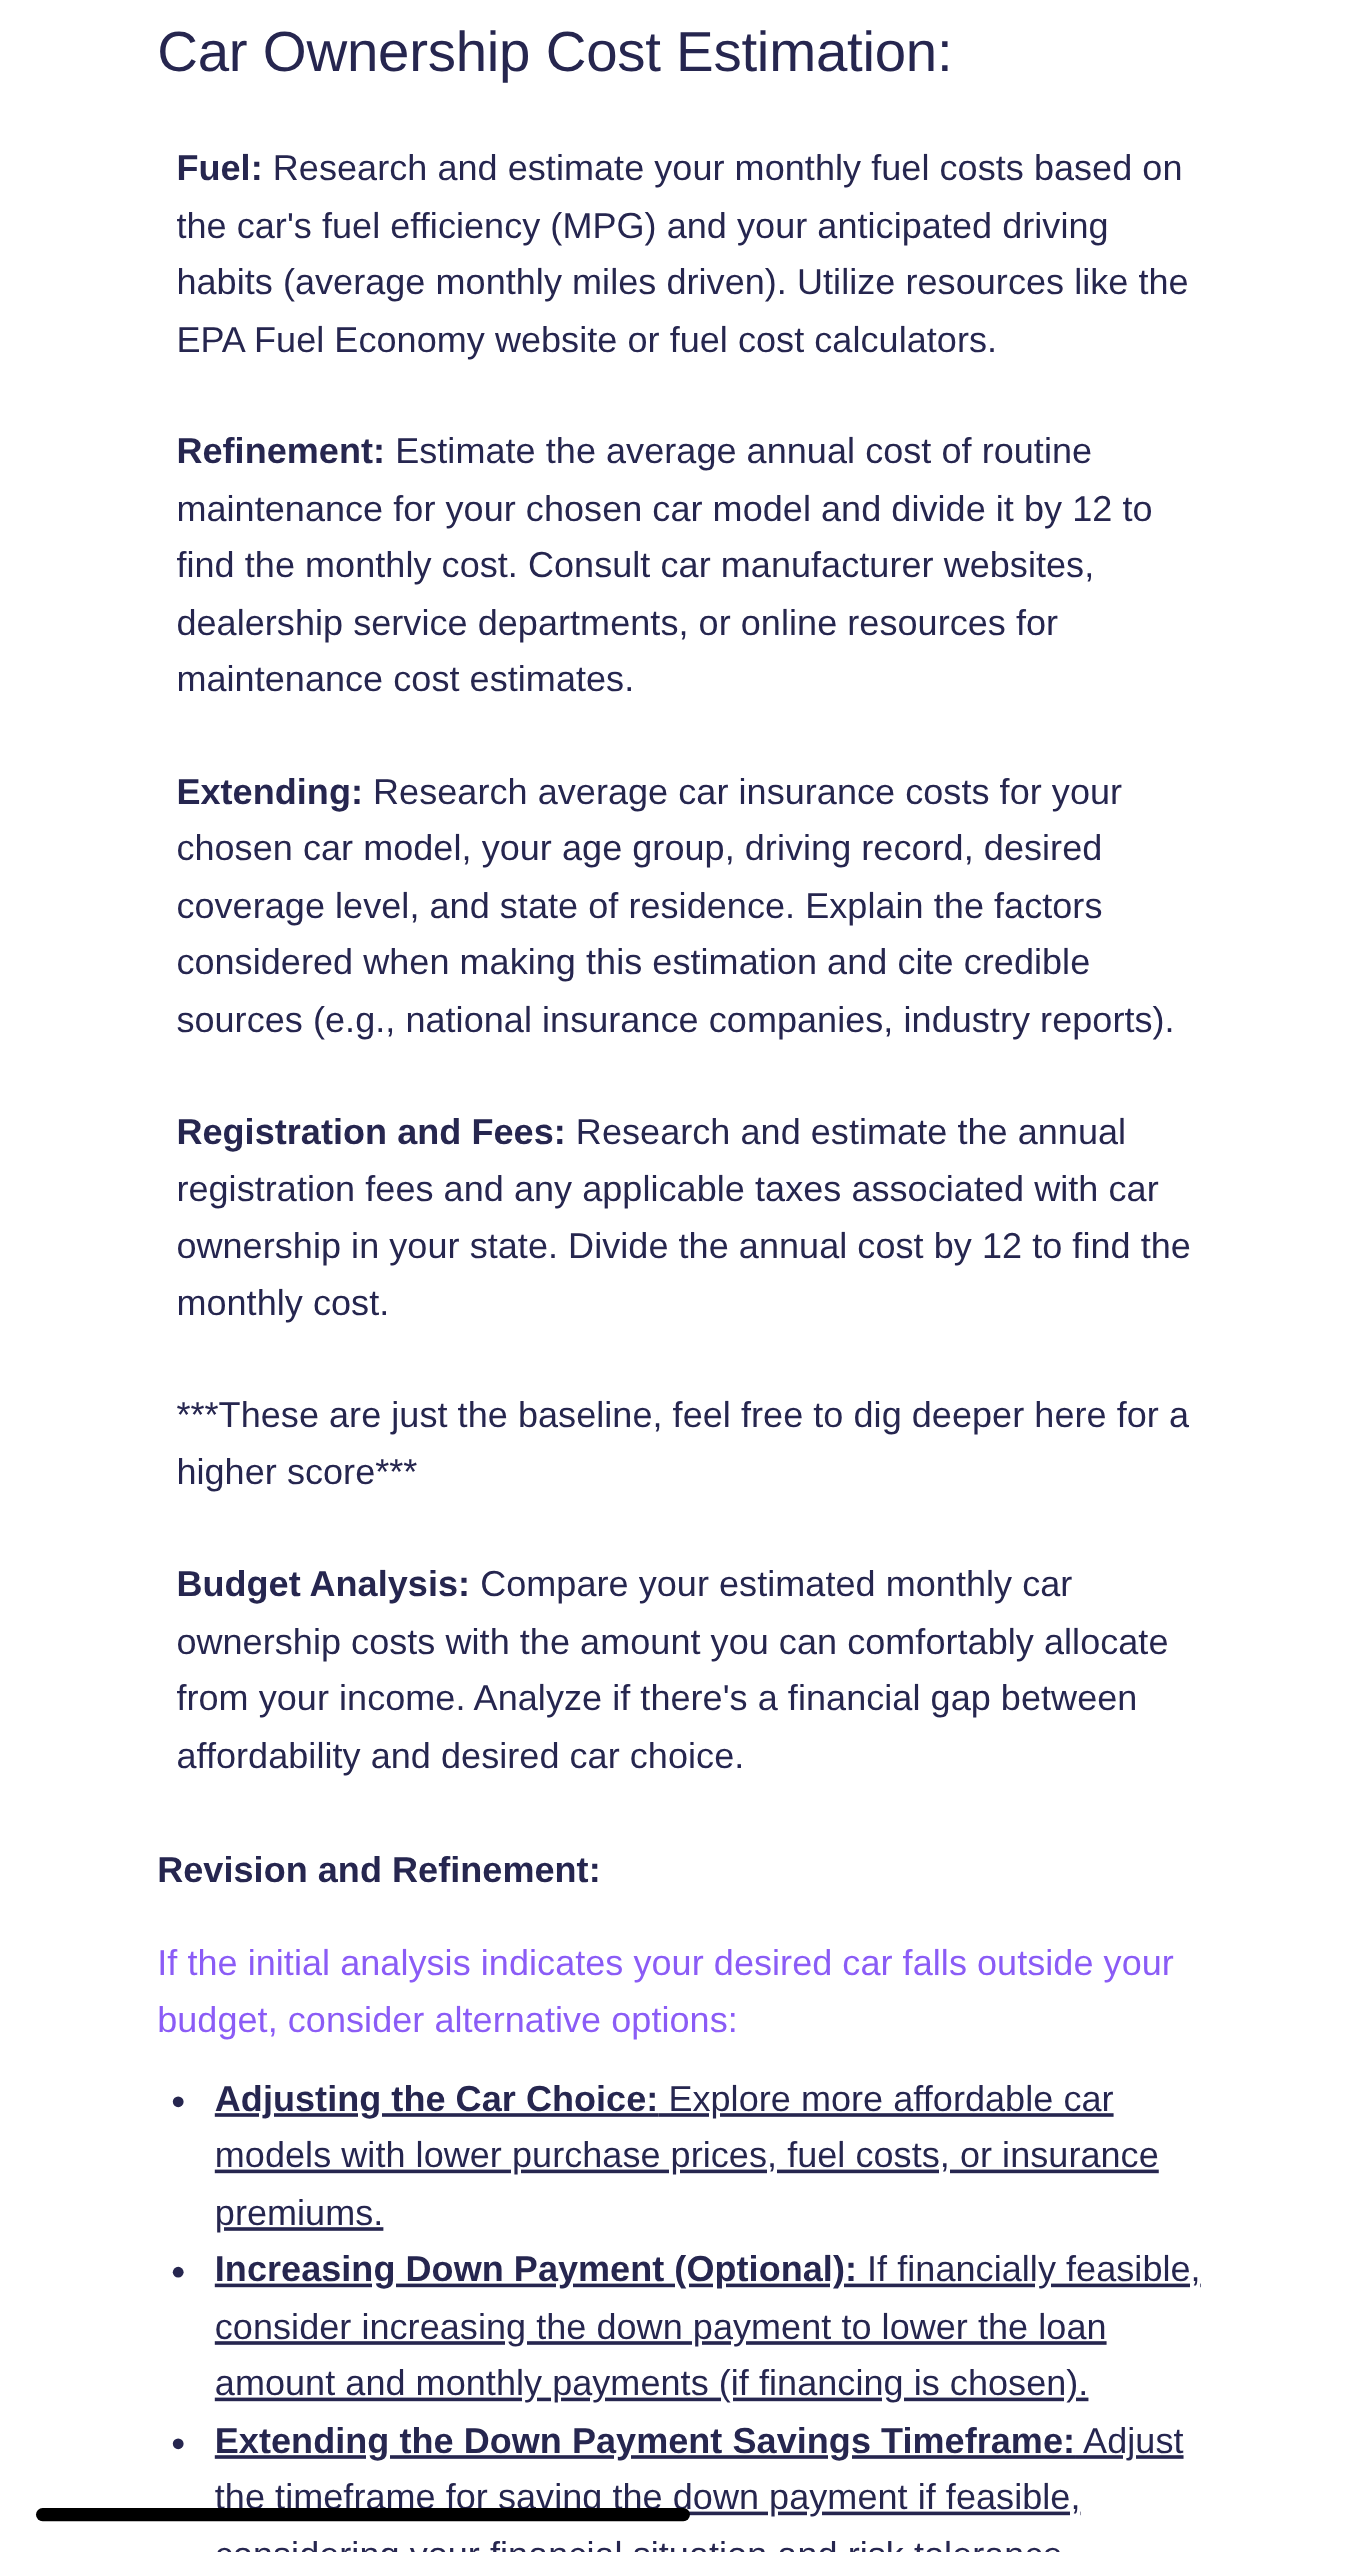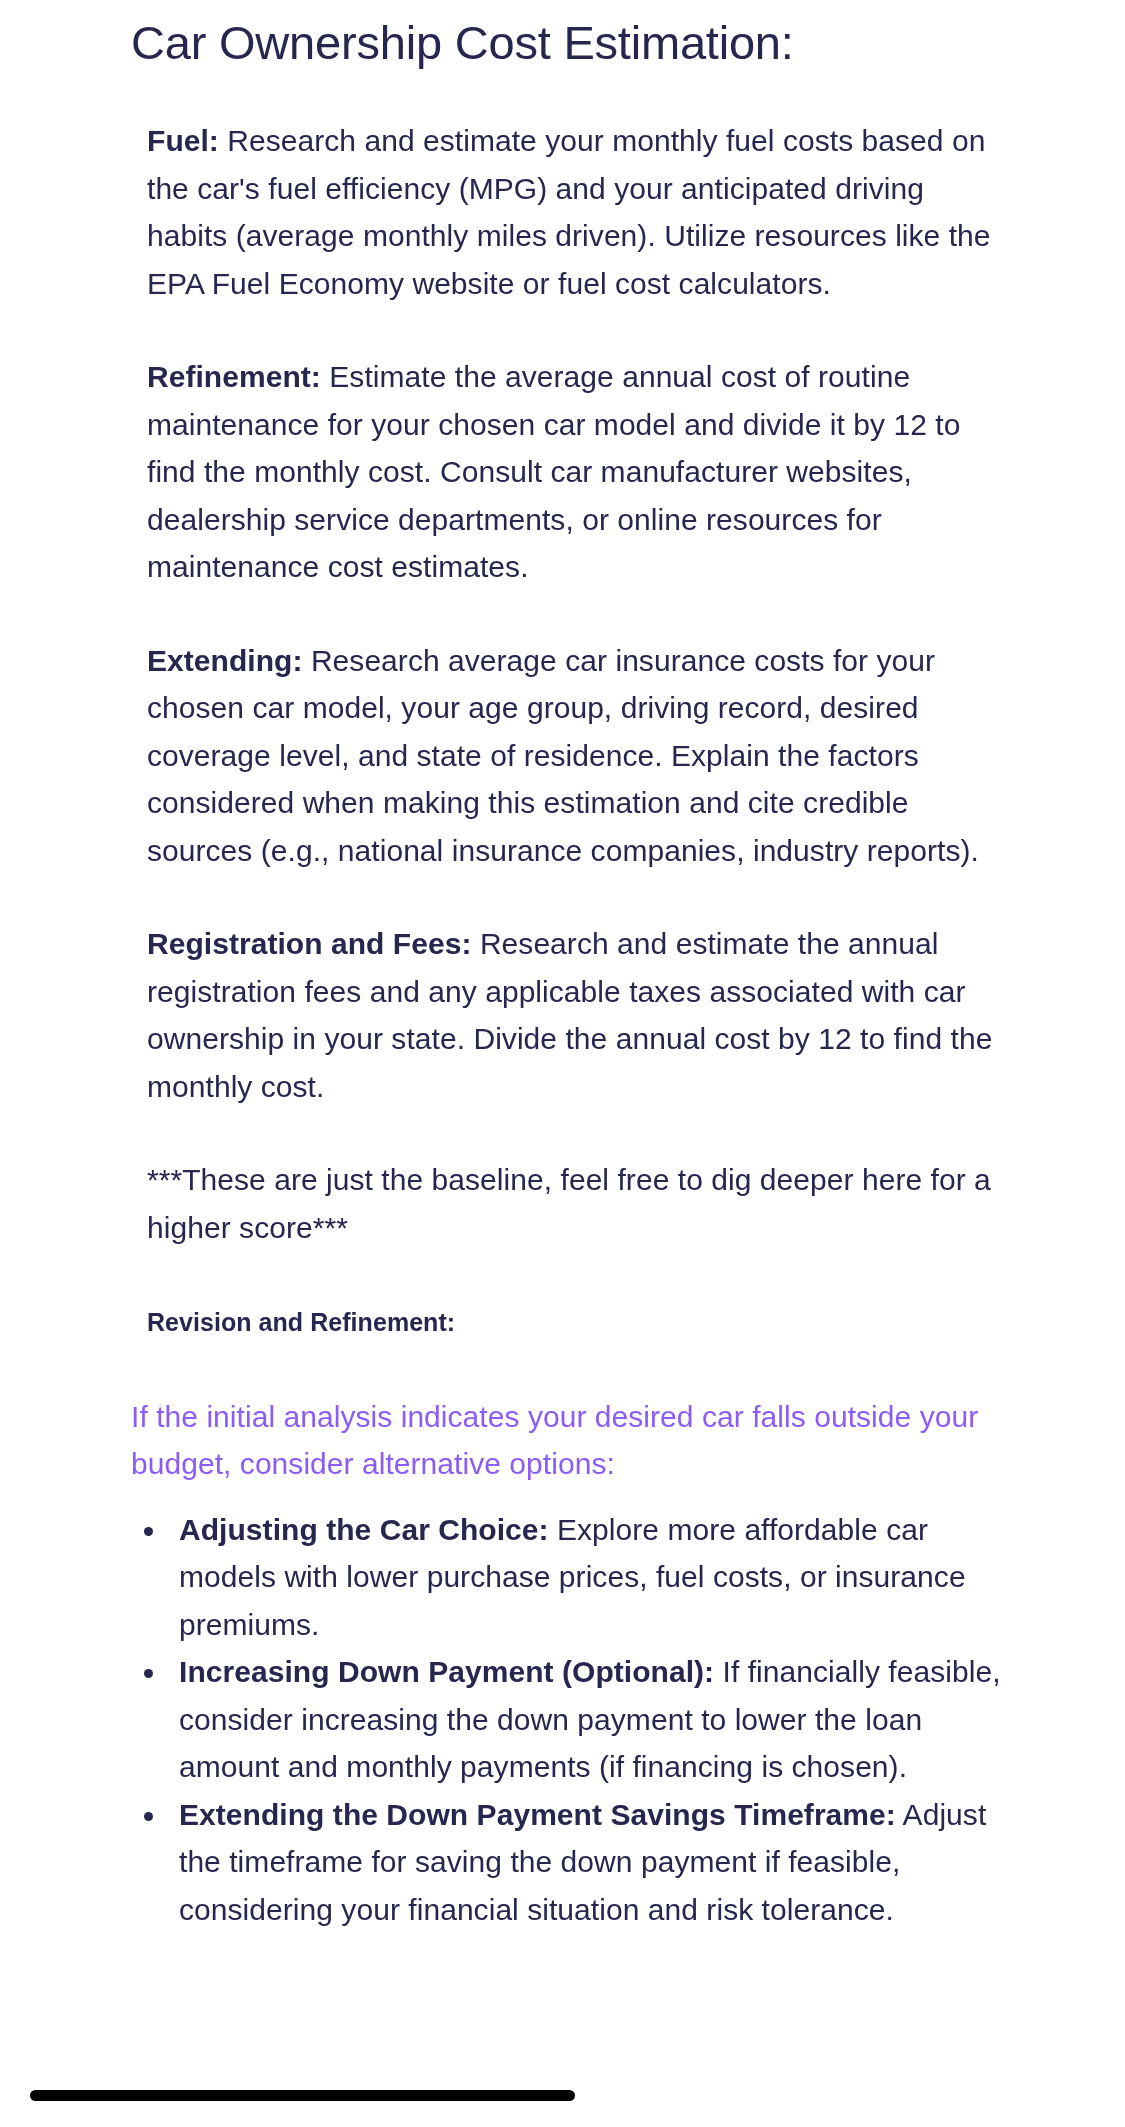--- a/index.html
+++ b/index.html
@@ -38,24 +38,24 @@
     line-height: 47.5px;
     margin: 16px;
     padding-top: 30px;
     letter-spacing: 0.05px;
   }
   .para .lead {
     font-weight: 700;
   }
   .section-heading {
     color: #26264f;
-    font-size: 25px;
+    font-size: 30px;
     line-height: 47.5px;
     font-weight: 700;
-    margin: 16px;
+    margin: 0;
     padding-top: 32px;
     letter-spacing: 0.05px;
   }
   .intro-para {
     color: #8b5cf6;
     font-size: 30px;
     line-height: 47.5px;
     margin: 0;
     padding-top: 30px;
     letter-spacing: 0.05px;
@@ -66,20 +66,21 @@
     list-style: none;
   }
   ul.bullets li {
     position: relative;
     color: #26264f;
     font-size: 30px;
     line-height: 47.5px;
     padding-left: 48px;
     margin-bottom: 0px;
     letter-spacing: 0.05px;
+    text-decoration: underline;
   }
   ul.bullets li::before {
     content: "";
     position: absolute;
     left: 13px;
     top: 21px;
     width: 9px;
     height: 9px;
     border-radius: 50%;
     background: #26264f;
@@ -107,20 +108,21 @@
   <p class="para"><span class="lead">Fuel:</span><span> Research and estimate your monthly fuel costs based on the car's fuel efficiency (MPG) and your anticipated driving habits (average monthly miles driven). Utilize resources like the EPA Fuel Economy website or fuel cost calculators.</span></p>
 
   <p class="para"><span class="lead">Refinement:</span><span> Estimate the average annual cost of routine maintenance for your chosen car model and divide it by 12 to find the monthly cost. Consult car manufacturer websites, dealership service departments, or online resources for maintenance cost estimates.</span></p>
 
   <p class="para"><span class="lead">Extending:</span><span> Research average car insurance costs for your chosen car model, your age group, driving record, desired coverage level, and state of residence. Explain the factors considered when making this estimation and cite credible sources (e.g., national insurance companies, industry reports).</span></p>
 
   <p class="para"><span class="lead">Registration and Fees:</span><span> Research and estimate the annual registration fees and any applicable taxes associated with car ownership in your state. Divide the annual cost by 12 to find the monthly cost.</span></p>
 
   <p class="para"><span class="lead"></span><span>***These are just the baseline, feel free to dig deeper here for a higher score***</span></p>
 
+  <p class="para"><span class="lead">Budget Analysis:</span><span> Compare your estimated monthly car ownership costs with the amount you can comfortably allocate from your income. Analyze if there's a financial gap between affordability and desired car choice.</span></p>
 
   <p class="section-heading">Revision and Refinement:</p>
 
   <p class="intro-para">If the initial analysis indicates your desired car falls outside your budget, consider alternative options:</p>
 
   <ul class="bullets">
     <li><span class="lead">Adjusting the Car Choice:</span><span> Explore more affordable car models with lower purchase prices, fuel costs, or insurance premiums.</span></li>
     <li><span class="lead">Increasing Down Payment (Optional):</span><span> If financially feasible, consider increasing the down payment to lower the loan amount and monthly payments (if financing is chosen).</span></li>
     <li><span class="lead">Extending the Down Payment Savings Timeframe:</span><span> Adjust the timeframe for saving the down payment if feasible, considering your financial situation and risk tolerance.</span></li>
   </ul>

